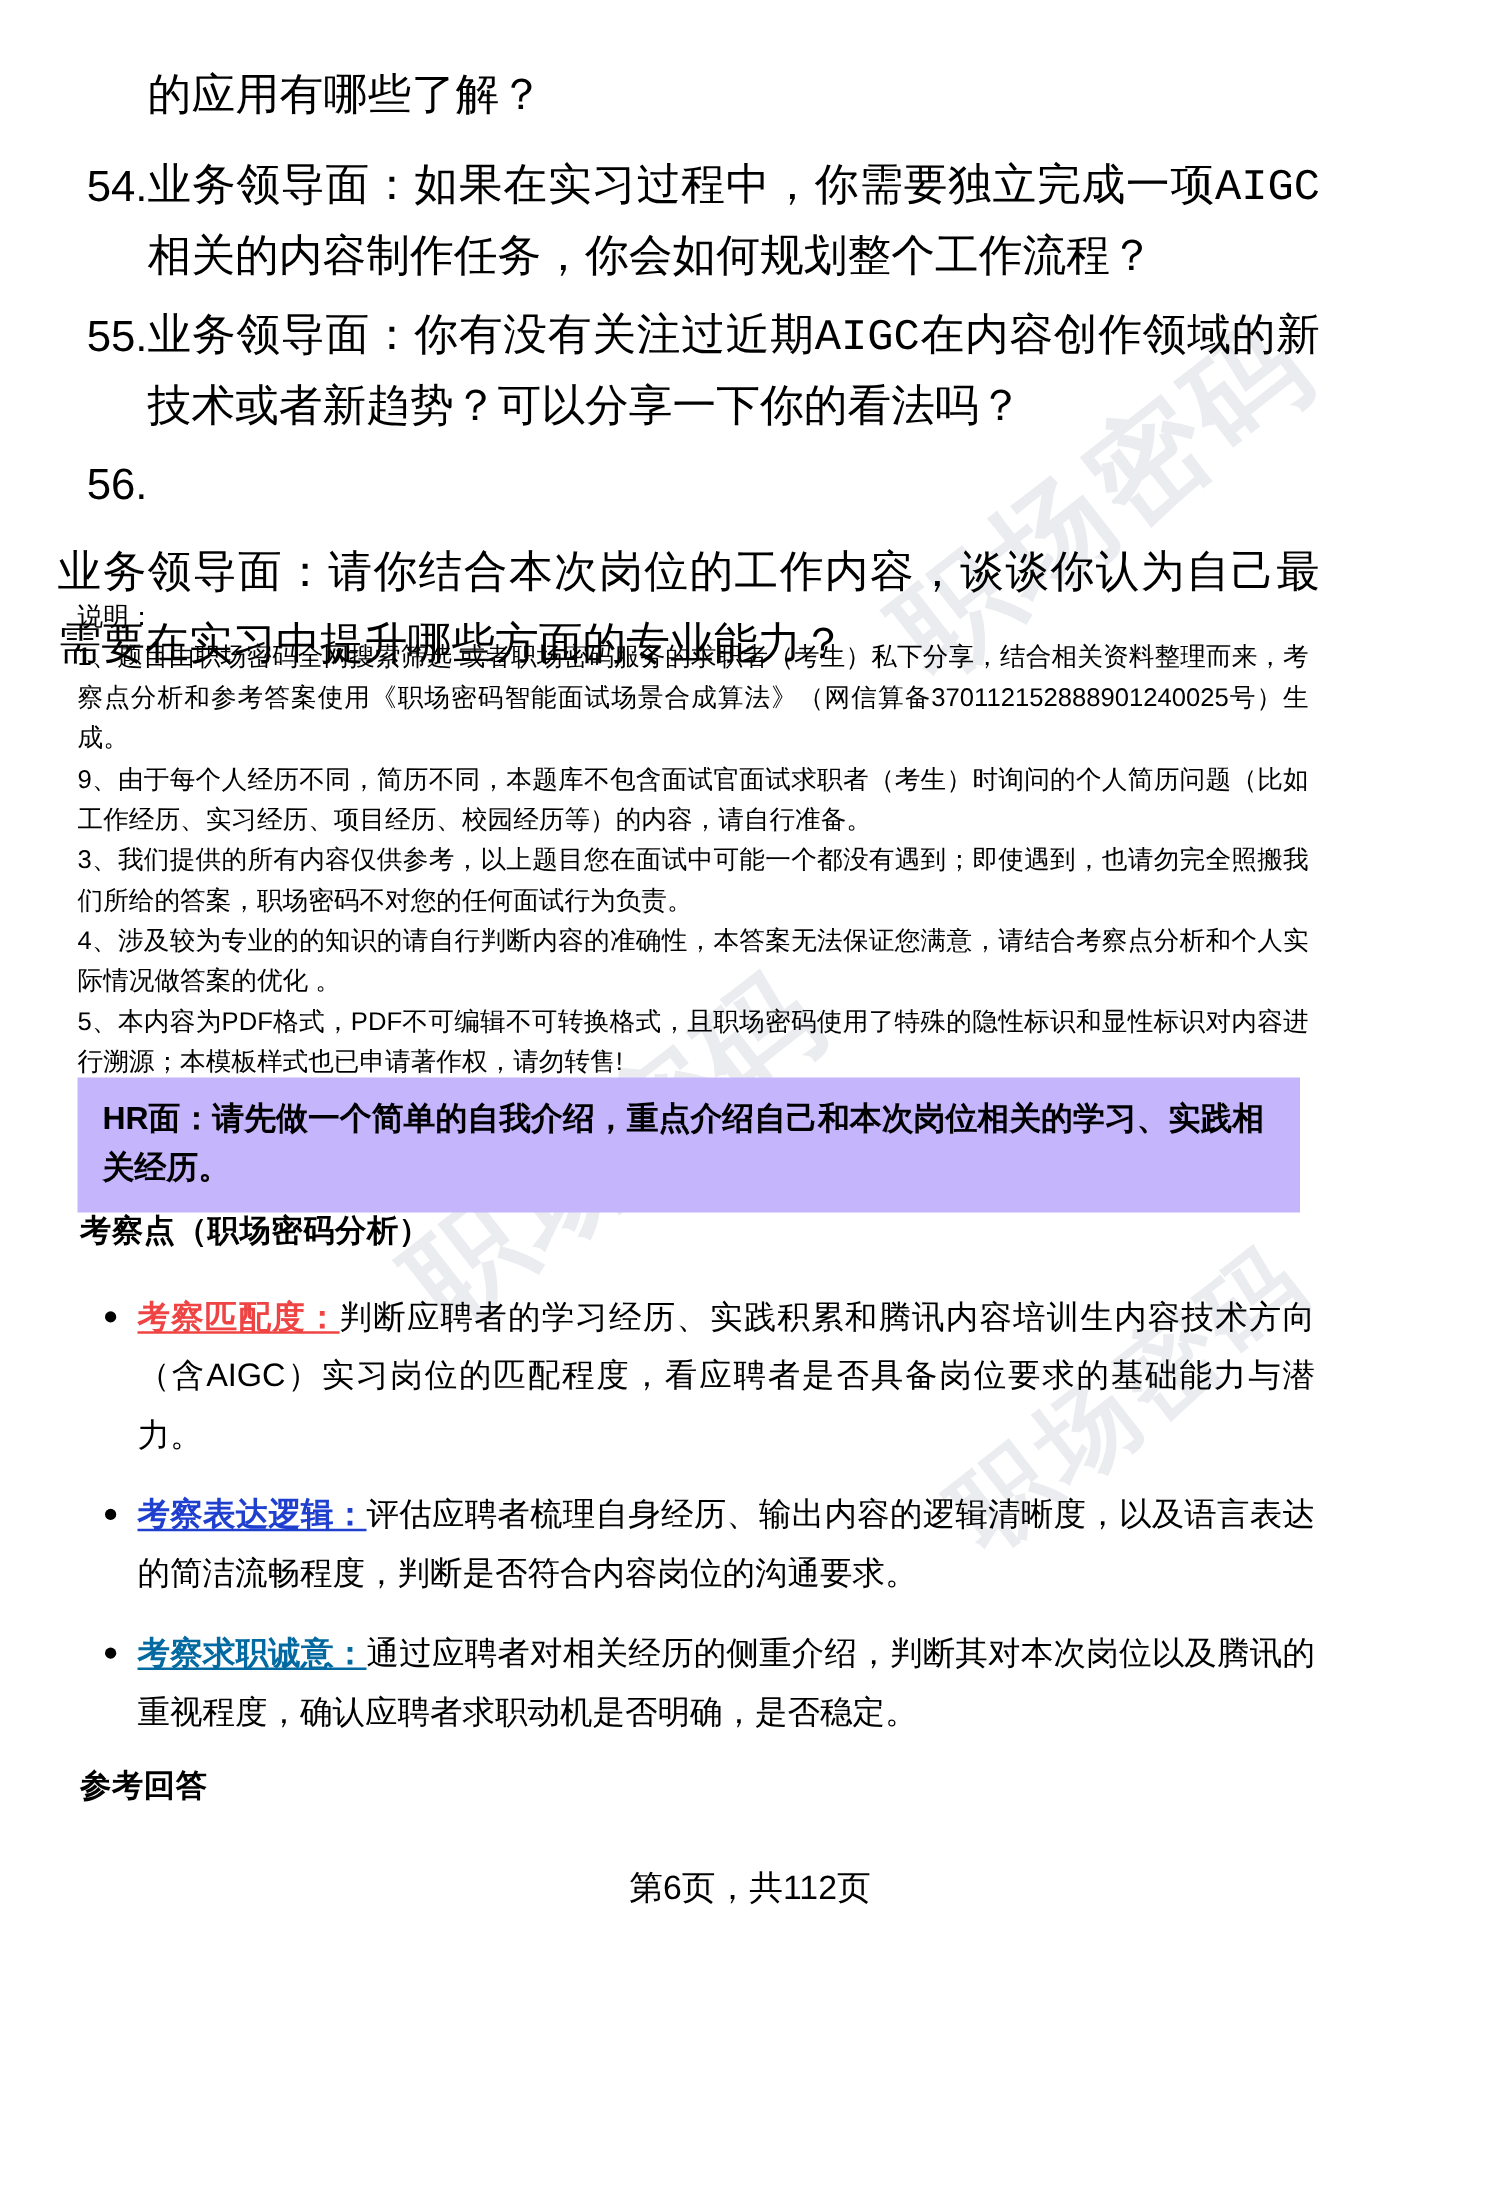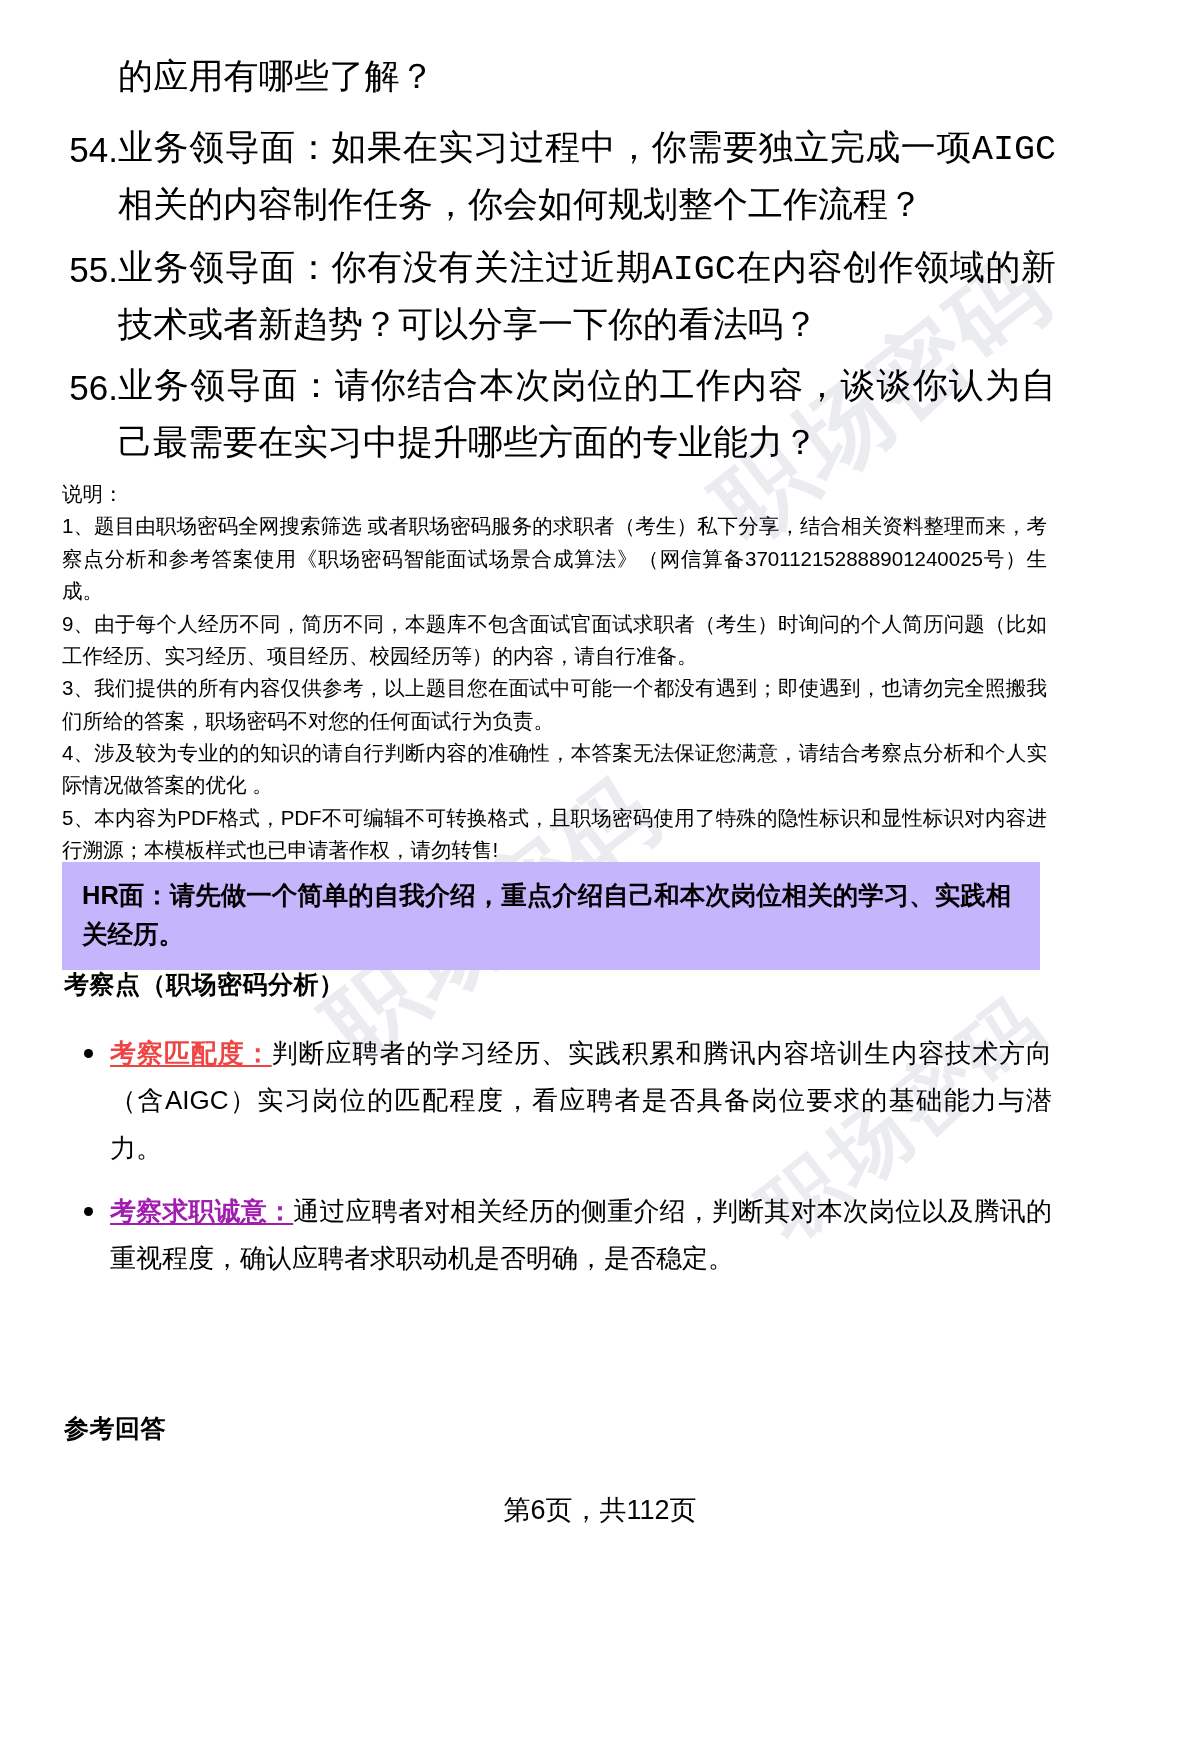--- a/index.html
+++ b/index.html
@@ -73,21 +73,21 @@
     box-sizing: border-box;
   }
   .q-text {
     flex: 1;
     text-align: justify;
     text-justify: inter-ideograph;
     font-family: Liberation Mono, monospace;
   }
   #q54 { left: 46px; top: 122px; }
   #q55 { left: 46px; top: 242px; }
-  #q56 { left: 46px; top: 360px; }
+  #q56 { left: 46px; top: 360px; flex-direction: column; }
 
   
   .notes {
     position: absolute;
     left: 62px;
     top: 478px;
     width: 985px;
     font-size: 20.5px;
     line-height: 1.58;
     text-align: justify;
@@ -151,21 +151,21 @@
     border-radius: 50%;
     background: #000000;
   }
   .lbl {
     font-weight: 700;
     text-decoration: underline;
     text-underline-offset: 3px;
   }
   .lbl-red   { color: #ef4444; }
   .lbl-blue  { color: #1f3fcf; }
-  .lbl-green { color: #a21caf; }
+  .lbl-green { color: #0369a1; }
 
   
   .footer {
     position: absolute;
     left: 0;
     top: 1492px;
     width: 1200px;
     text-align: center;
     font-size: 27px;
   }
@@ -212,20 +212,23 @@
 
     <div class="hr-box">HR面：请先做一个简单的自我介绍，重点介绍自己和本次岗位相关的学习、实践相关经历。</div>
 
     <div class="sec-head" id="head-analysis">考察点（职场密码分析）</div>
 
     <ul class="bullets">
       <li class="bullet">
         <span class="lbl lbl-red">考察匹配度：</span><span>判断应聘者的学习经历、实践积累和腾讯内容培训生内容技术方向（含AIGC）实习岗位的匹配程度，看应聘者是否具备岗位要求的基础能力与潜力。</span>
       </li>
       <li class="bullet">
+        <span class="lbl lbl-blue">考察表达逻辑：</span><span>评估应聘者梳理自身经历、输出内容的逻辑清晰度，以及语言表达的简洁流畅程度，判断是否符合内容岗位的沟通要求。</span>
+      </li>
+      <li class="bullet">
         <span class="lbl lbl-green">考察求职诚意：</span><span>通过应聘者对相关经历的侧重介绍，判断其对本次岗位以及腾讯的重视程度，确认应聘者求职动机是否明确，是否稳定。</span>
       </li>
     </ul>
 
     <div class="sec-head" id="head-answer">参考回答</div>
 
     <div class="footer">第6页，共112页</div>
 
   </div>
 </div>

